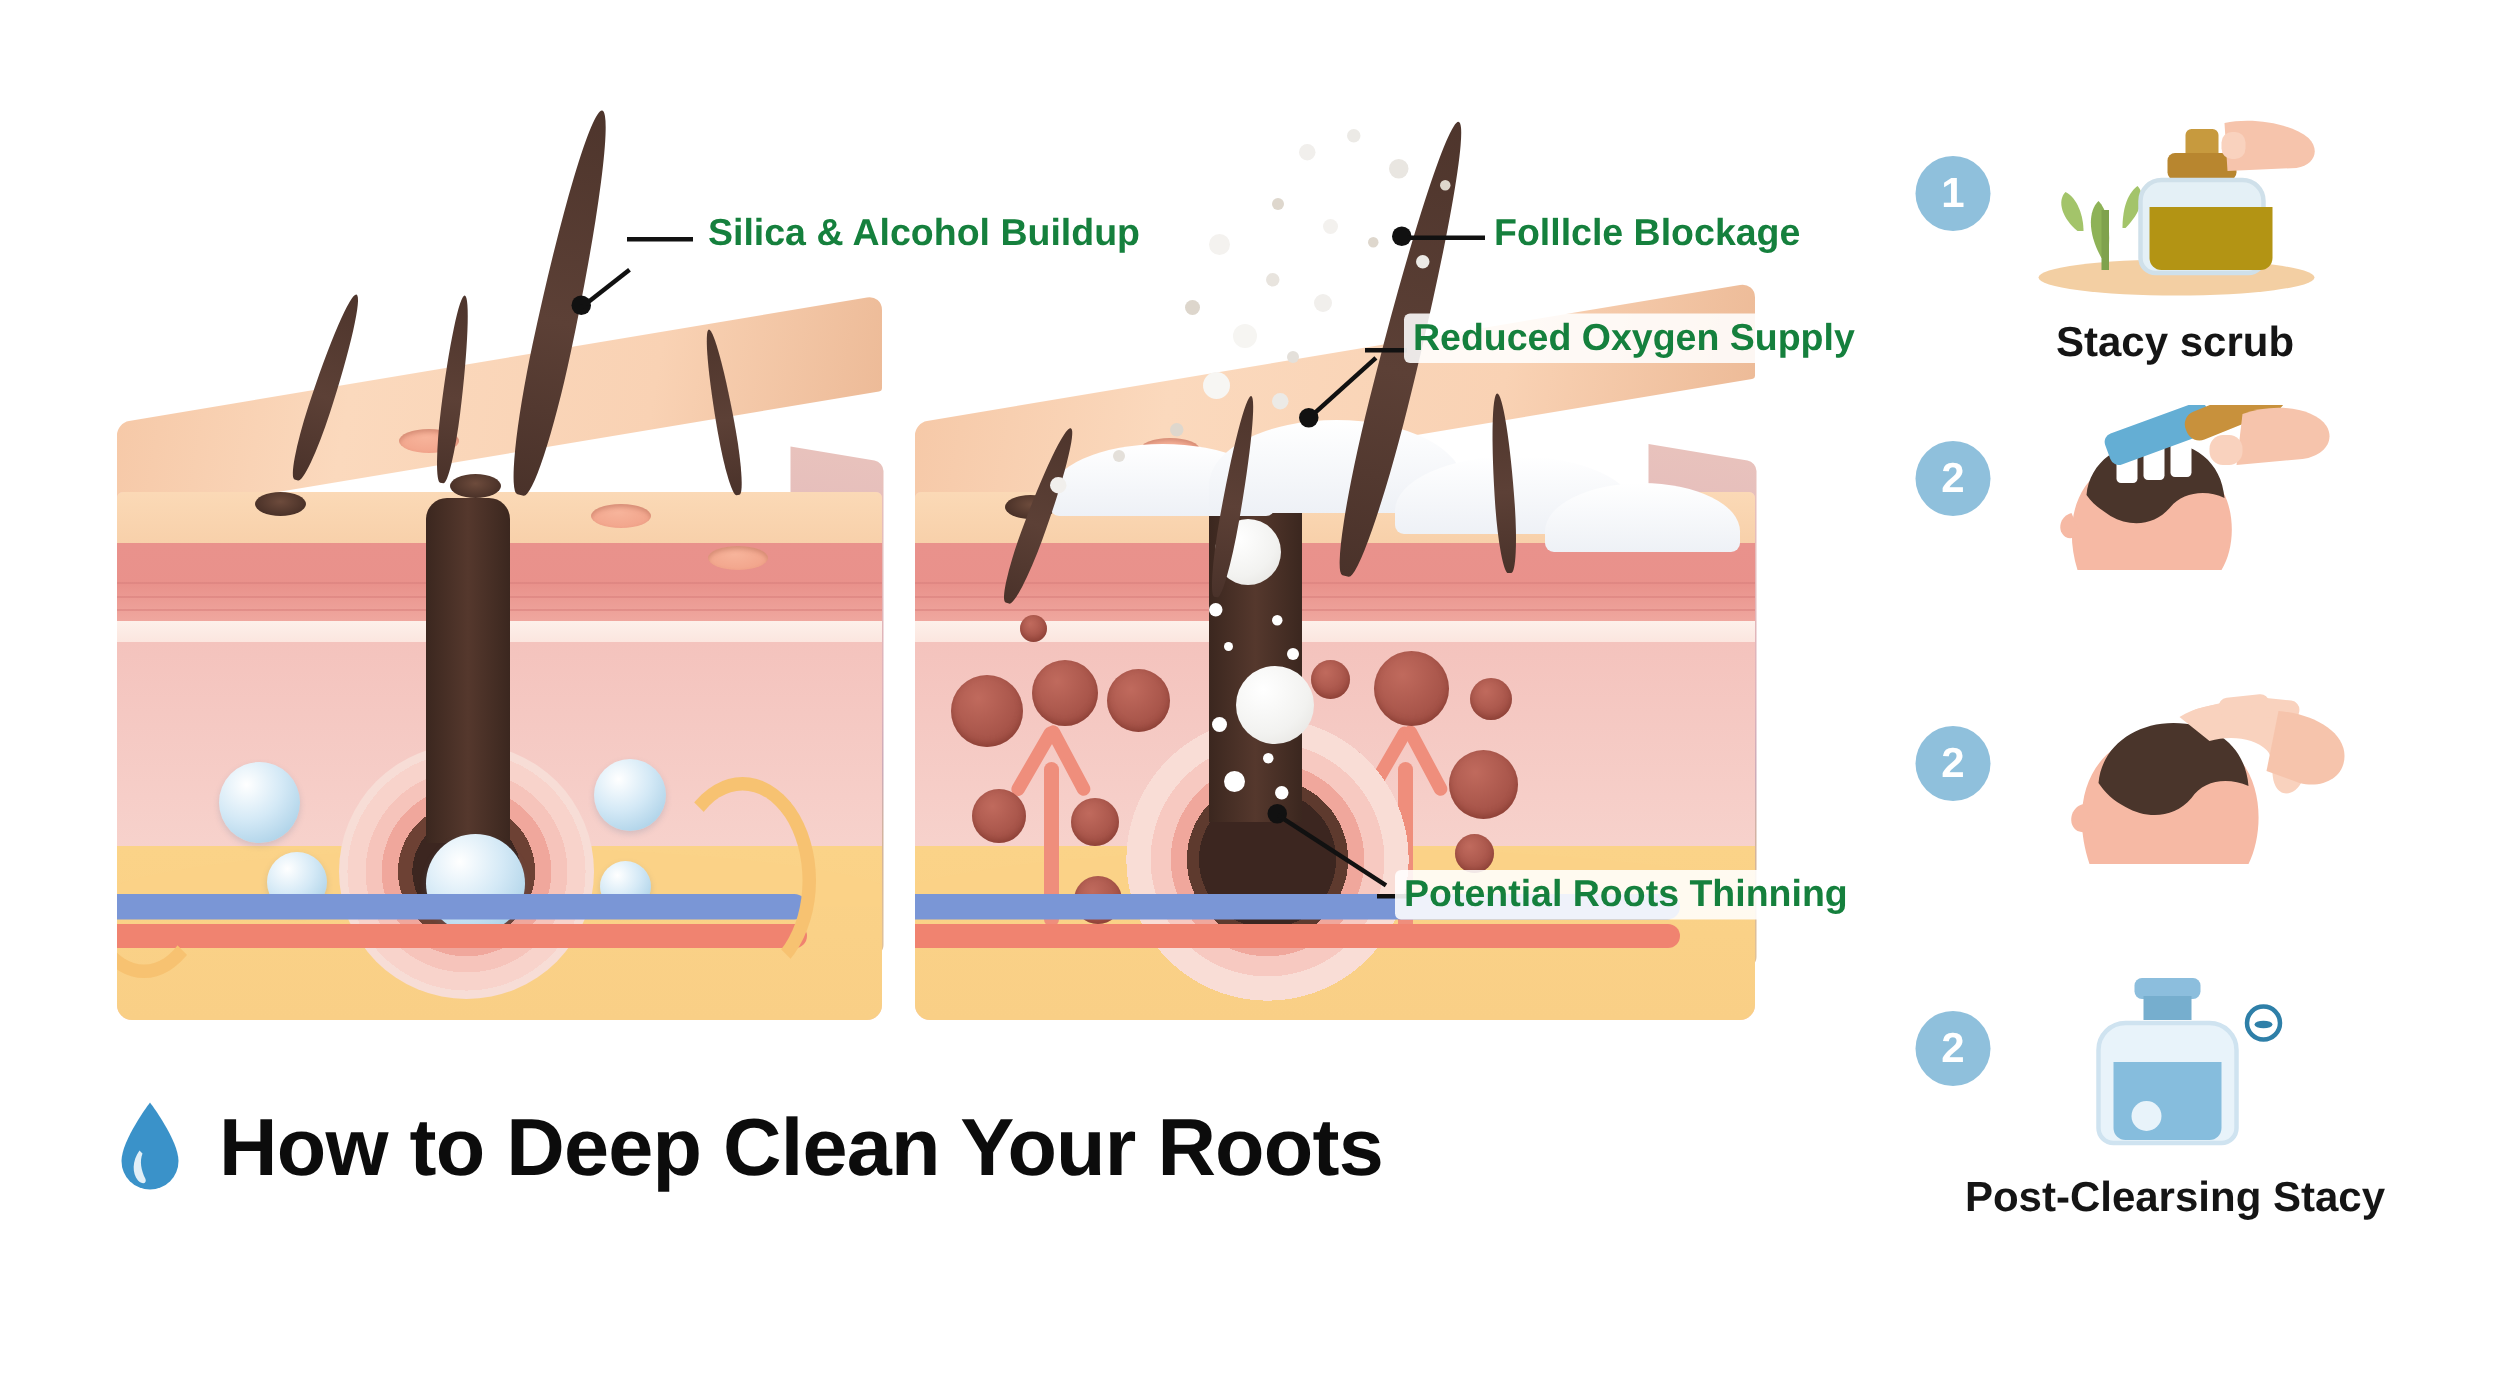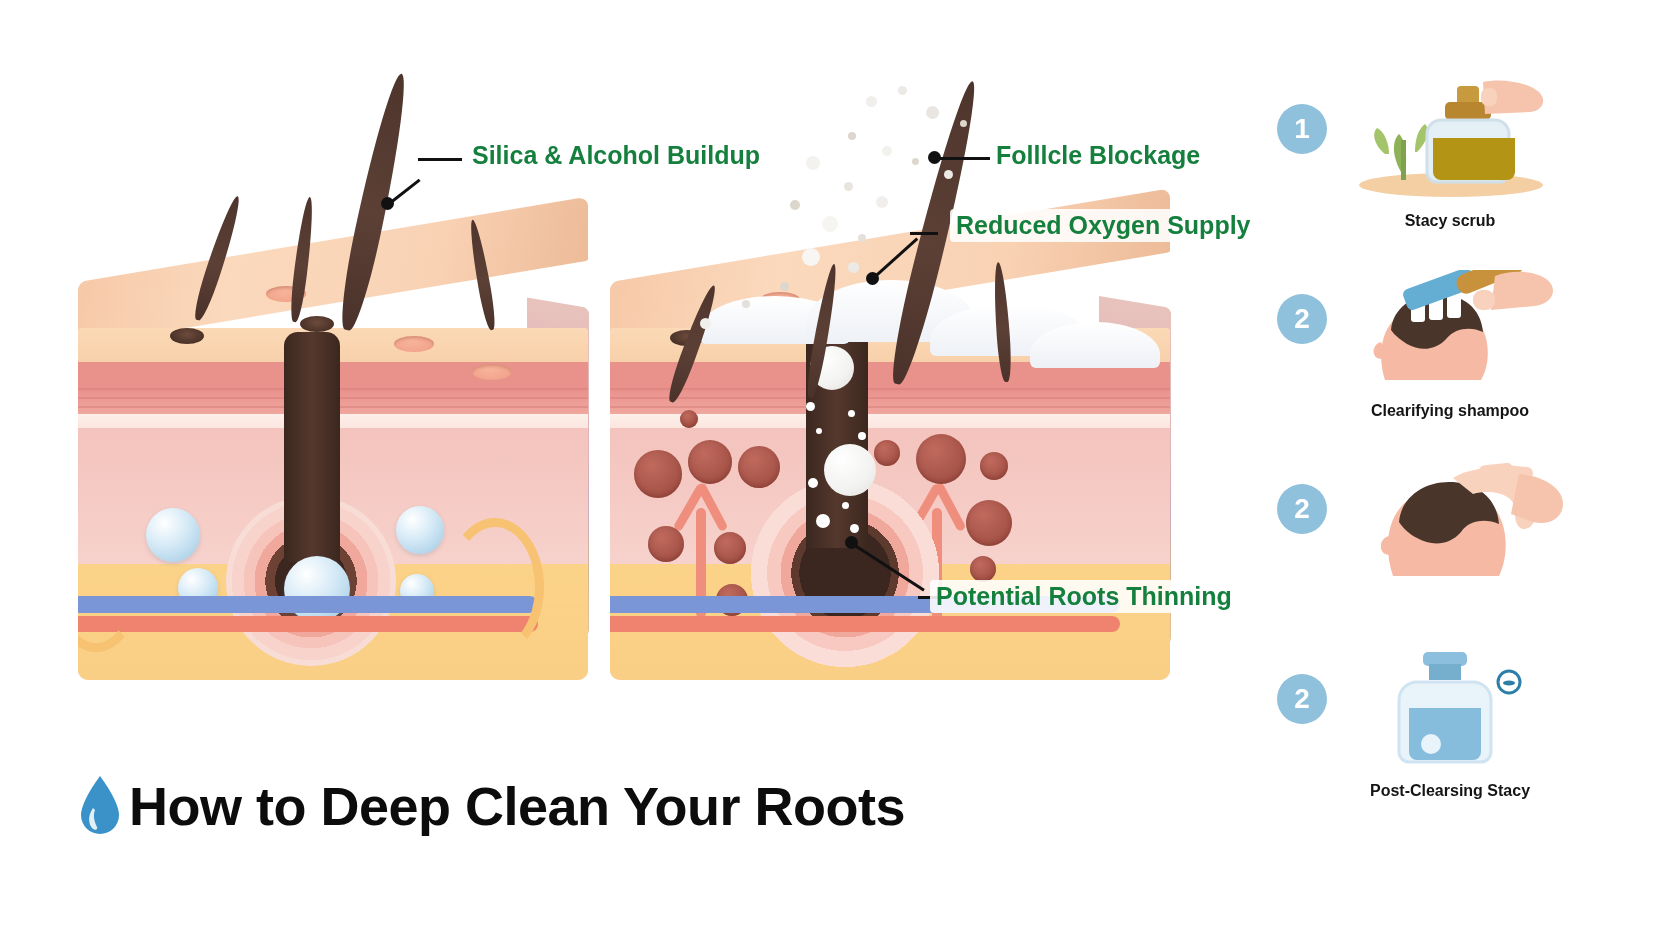--- a/index.html
+++ b/index.html
@@ -101,36 +101,36 @@
   
   .callout{position:absolute;display:flex;align-items:center;}
   .callout .txt{
     font-size:25px;font-weight:bold;color:#15803d;white-space:nowrap;
     background:rgba(255,255,255,.88);padding:2px 6px;border-radius:4px;
   }
   .dot{position:absolute;width:13px;height:13px;border-radius:50%;background:#111;}
   .leader{position:absolute;height:2.5px;background:#111;transform-origin:left center;}
 
   
-  .title-row{position:absolute;left:78px;top:775px;display:flex;align-items:center;gap:7px;}
+  .title-row{position:absolute;left:78px;top:734px;display:flex;align-items:center;gap:24px;}
   .drop{width:44px;height:62px;}
   .title{font-size:54px;font-weight:bold;color:#0c0c0c;letter-spacing:-.5px;white-space:nowrap;}
 
   
   .steps{position:absolute;left:1255px;top:72px;width:400px;}
   .step{position:relative;height:190px;}
   .badge{
     position:absolute;left:22px;top:32px;width:50px;height:50px;border-radius:50%;
     background:#8fc0dc;color:#fff;font-size:28px;font-weight:bold;
     display:flex;align-items:center;justify-content:center;
   }
   .step-art{position:absolute;left:78px;top:8px;width:250px;height:118px;}
   .step-label{
     position:absolute;left:0;top:140px;width:390px;text-align:center;
-    font-size:16px;font-weight:bold;color:#151515;white-space:nowrap;
+    font-size:28px;font-weight:bold;color:#151515;white-space:nowrap;
   }
 </style>
 </head>
 <body>
 
 <div class="stage">
 
   <div class="block" style="left:78px;top:282px;width:510px;height:400px;">
     <div class="blk-top"></div>
     <div class="side"></div>
@@ -293,21 +293,21 @@
     <div class="leader" style="left:938px;top:157px;width:52px;"></div>
     <div class="callout" style="left:990px;top:139px;">
       <span class="txt">Folllcle Blockage</span>
     </div>
   </div>
 
   <div>
     <div class="dot" style="left:866px;top:272px;"></div>
     <div class="leader" style="left:874px;top:276px;width:58px;transform:rotate(-42deg);"></div>
     <div class="leader" style="left:910px;top:232px;width:28px;"></div>
-    <div class="callout" style="left:936px;top:209px;margin-left:14px;">
+    <div class="callout" style="left:936px;top:209px;">
       <span class="txt">Reduced Oxygen Supply</span>
     </div>
   </div>
 
   <div>
     <div class="dot" style="left:845px;top:536px;"></div>
     <div class="leader" style="left:852px;top:542px;width:86px;transform:rotate(33deg);"></div>
     <div class="leader" style="left:918px;top:596px;width:24px;"></div>
     <div class="callout" style="left:930px;top:580px;">
       <span class="txt">Potential Roots Thinning</span>
@@ -353,21 +353,20 @@
           <path d="M48 72 c-8 2 -10 12 -4 16 c4 2 8 0 9 -4 z" fill="#f6b9a4"></path>
           <rect x="78" y="26" width="14" height="26" rx="3" fill="#ffffff"></rect>
           <rect x="96" y="22" width="14" height="28" rx="3" fill="#ffffff"></rect>
           <rect x="114" y="20" width="14" height="28" rx="3" fill="#ffffff"></rect>
           <rect x="70" y="8" width="72" height="22" rx="6" fill="#64aed4" transform="rotate(-20 106 19)"></rect>
           <rect x="122" y="-6" width="70" height="20" rx="9" fill="#c8913c" transform="rotate(-22 157 4)"></rect>
           <path d="M162 6 c22 -8 48 -4 56 8 c6 10 -2 20 -16 22 l-44 4 z" fill="#f6c4ac"></path>
           <rect x="140" y="20" width="22" height="20" rx="9" fill="#f9d2be"></rect>
         </svg>
       </div>
-      <div class="step-label">Clearifying shampoo</div>
     </div>
 
     <div class="step">
       <div class="badge">2</div>
       <div class="step-art">
         <svg viewBox="0 0 250 118" width="250" height="118">
           <path d="M60 116 c-10 -30 -6 -62 18 -78 c24 -16 62 -14 80 6 c18 18 18 52 8 72 z" fill="#f6b9a4"></path>
           <path d="M66 62 c2 -24 24 -40 50 -40 c28 0 48 16 50 42 c-14 -6 -30 -4 -38 8 c-12 14 -30 14 -44 6 c-8 -4 -14 -10 -18 -16 z" fill="#4a352b"></path>
           <path d="M56 76 c-9 2 -11 14 -4 18 c5 2 9 0 10 -5 z" fill="#f6b9a4"></path>
           <path d="M120 18 c20 -12 48 -12 66 0 c16 10 22 28 16 42 c-4 10 -14 12 -18 4 c-4 -8 0 -18 -6 -24 c-8 -8 -24 -10 -38 -6 z" fill="#f9d2be"></path>

